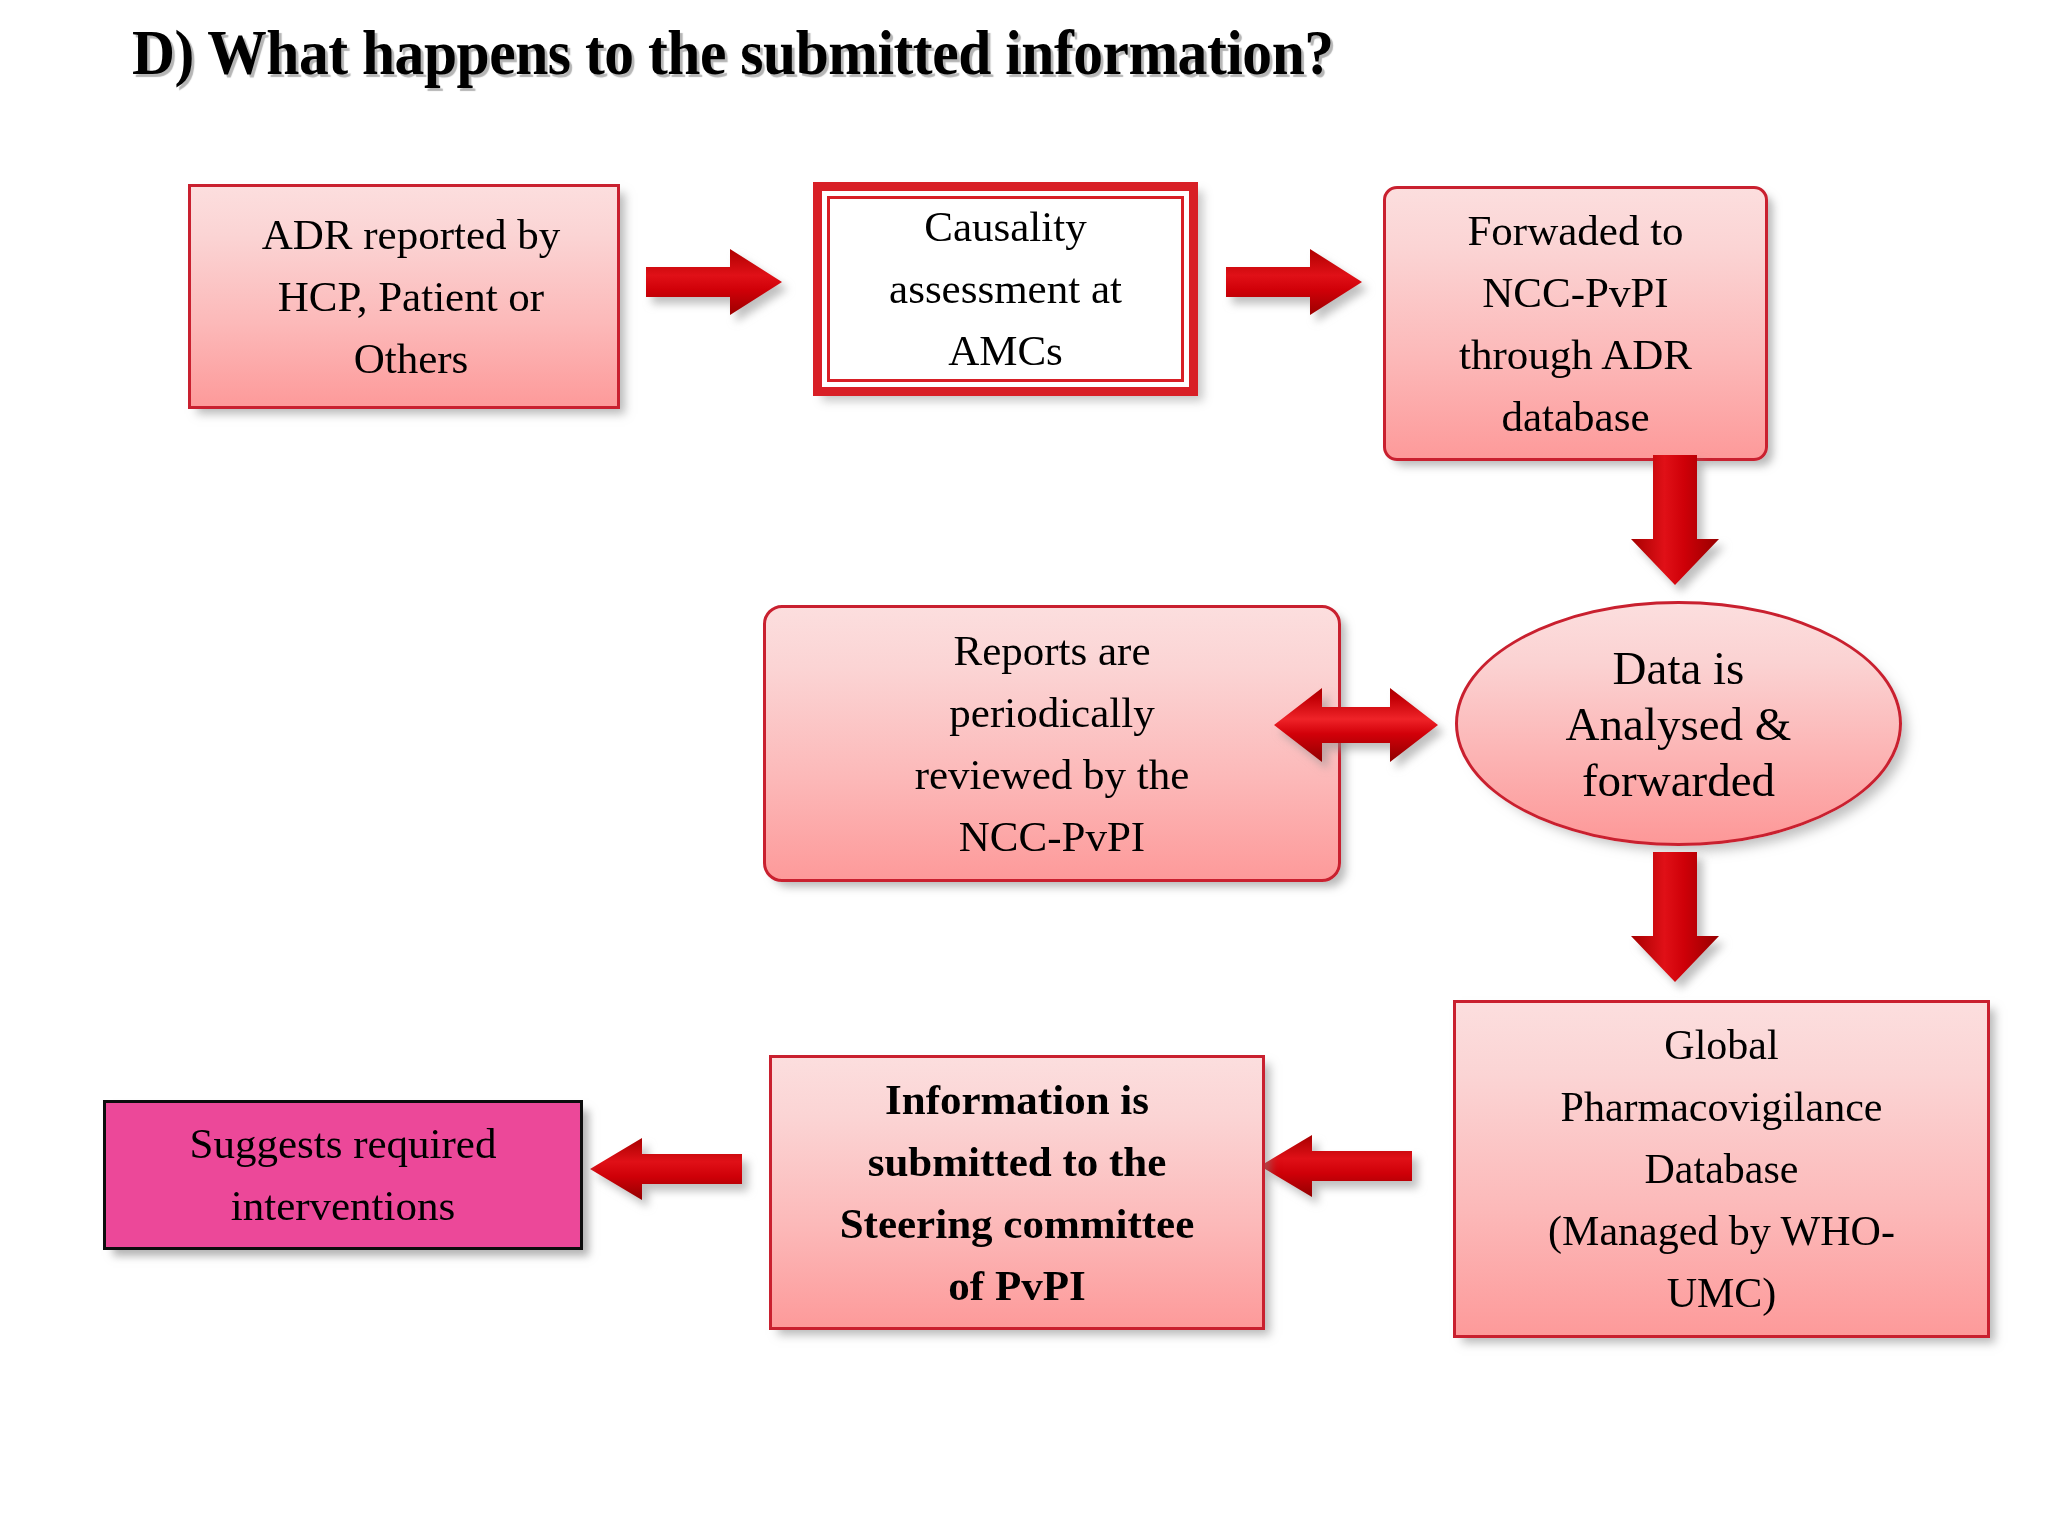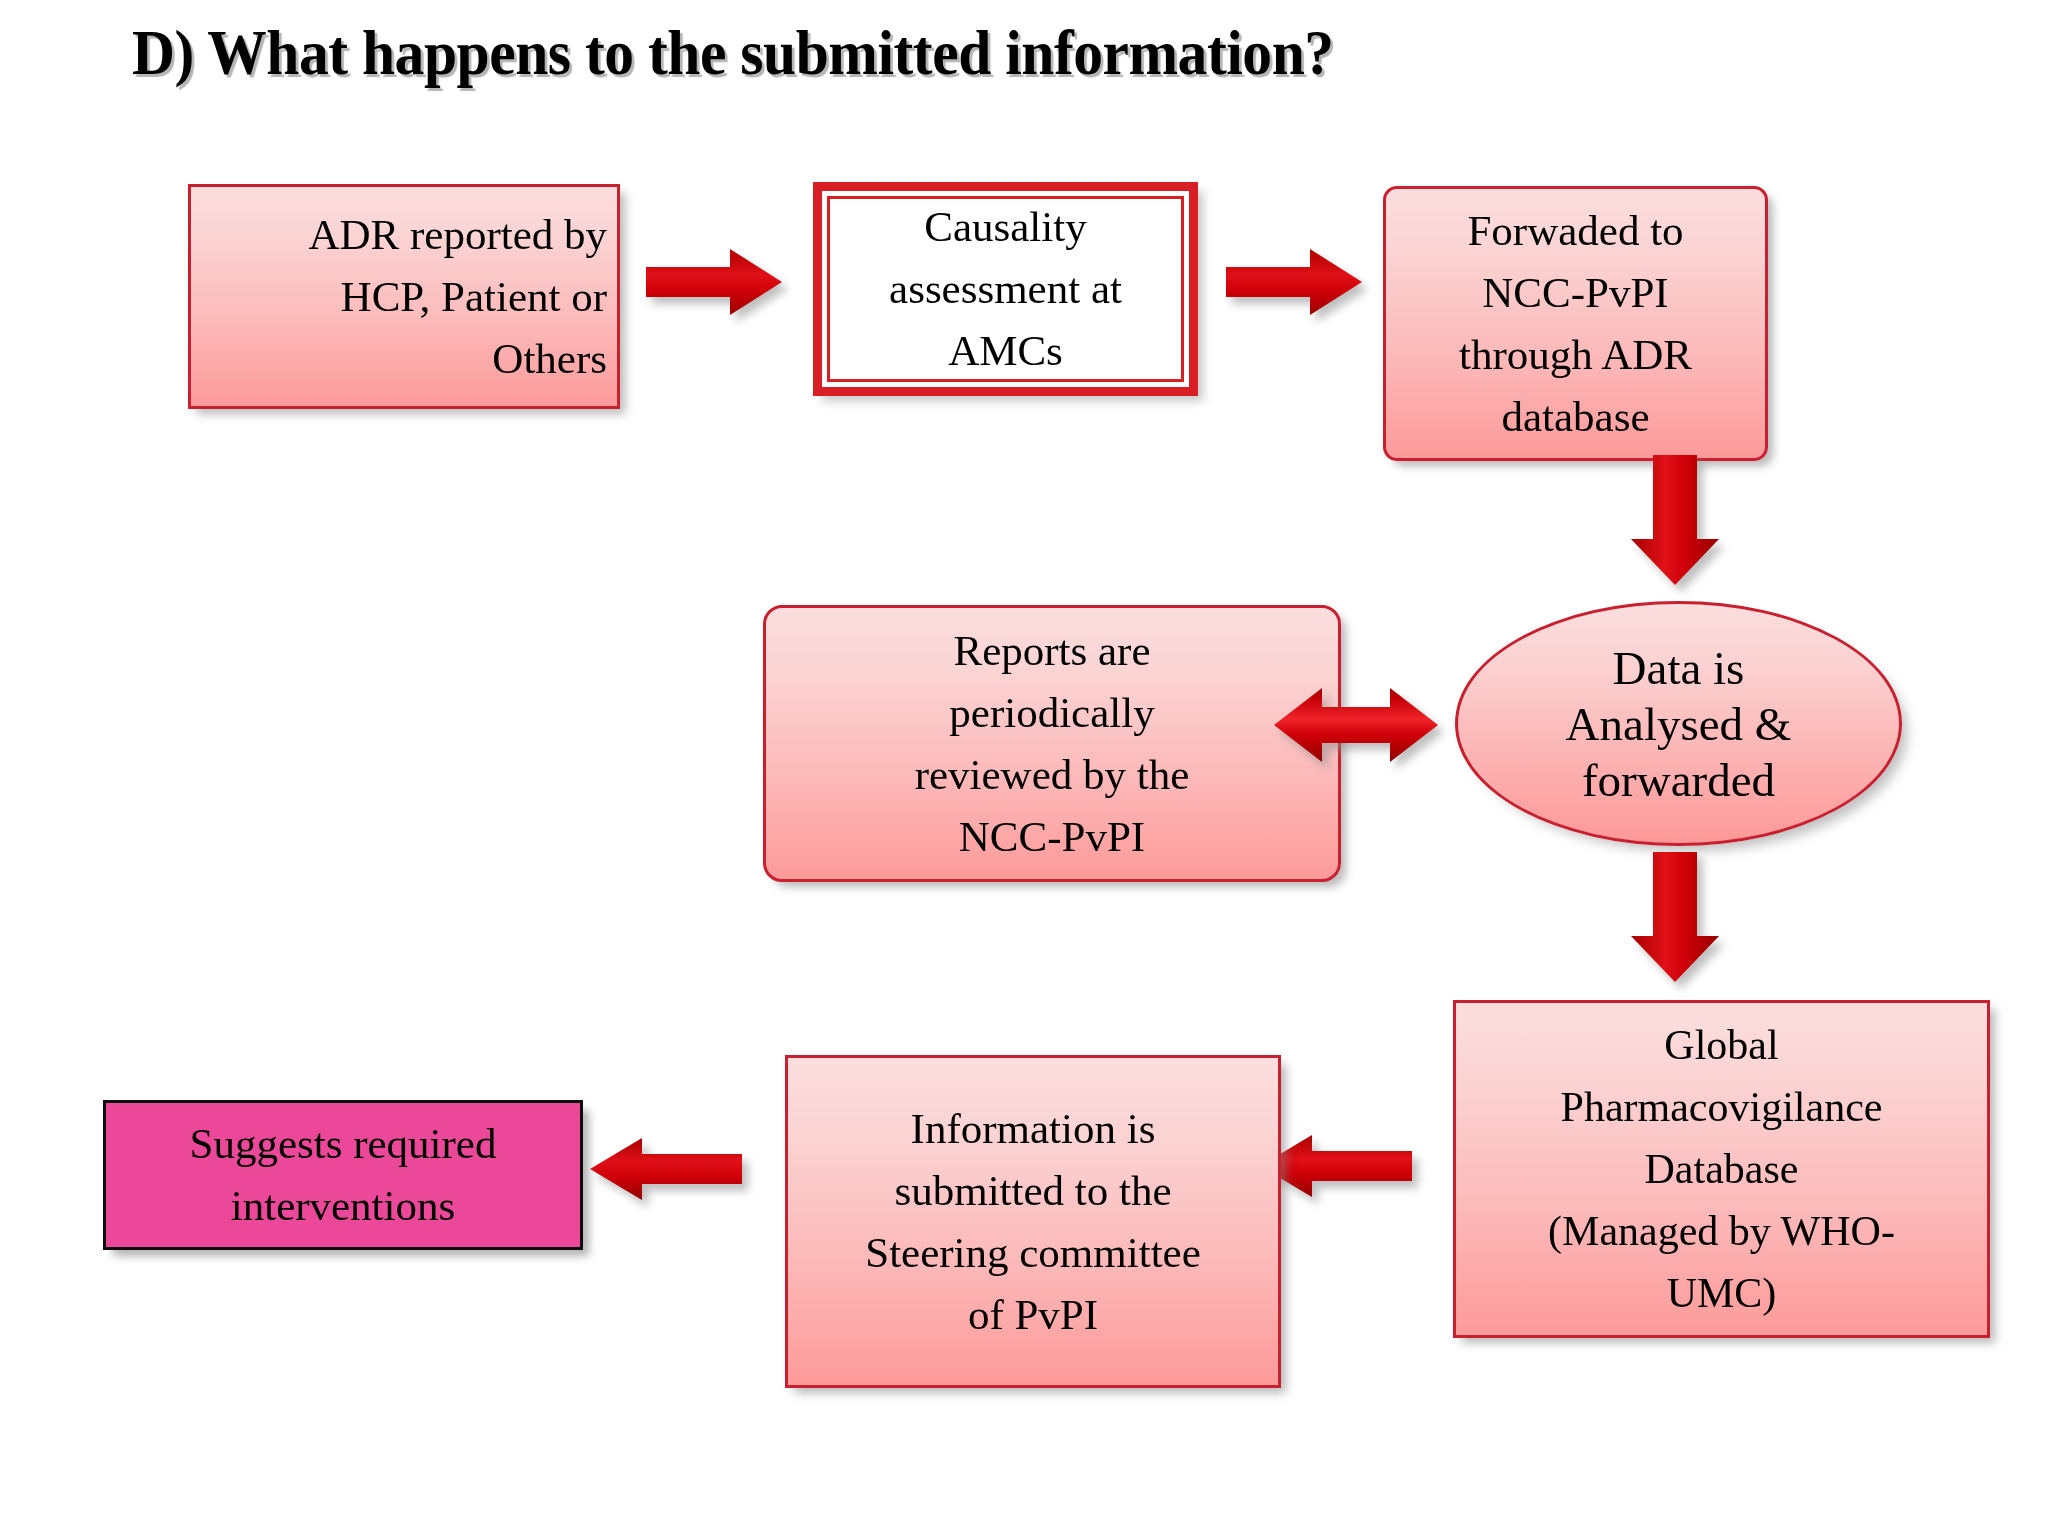--- a/index.html
+++ b/index.html
@@ -91,21 +91,21 @@
   }
   .arrow svg { display: block; width: 100%; height: 100%; }
 </style>
 </head>
 <body>
 
 <div id="stage">
 
   <div class="title">D) What happens to the submitted information?</div>
 
-  <div class="node pinkbox" style="left:188px; top:184px; width:432px; height:225px; justify-content:flex-start; text-align:right;">
+  <div class="node pinkbox" style="left:188px; top:184px; width:432px; height:225px; justify-content:flex-start; text-align:center;">
     <span class="txt" style="padding-left:24px; white-space:pre-line;">ADR reported by
 HCP, Patient or
 Others</span>
   </div>
 
   <div class="arrow" style="left:646px; top:249px; width:136px; height:66px;">
     <svg viewBox="0 0 136 66" preserveAspectRatio="none">
       <defs>
         <linearGradient id="gh1" x1="0" y1="0" x2="0" y2="1">
           <stop offset="0%" stop-color="#b00000"></stop>
@@ -216,21 +216,21 @@
           <stop offset="0%" stop-color="#a80000"></stop>
           <stop offset="38%" stop-color="#e01017"></stop>
           <stop offset="62%" stop-color="#cf0008"></stop>
           <stop offset="100%" stop-color="#930000"></stop>
         </linearGradient>
       </defs>
       <polygon points="152,16 52,16 52,0 0,31 52,62 52,46 152,46" fill="url(#gl1)"></polygon>
     </svg>
   </div>
 
-  <div class="node pinkbox" style="left:785px; top:1055px; width:496px; height:333px;">
+  <div class="node pinkbox" style="left:769px; top:1055px; width:496px; height:275px;font-weight:bold;">
     <span class="txt" style="white-space:pre-line;">Information is
 submitted to the
 Steering committee
 of PvPI</span>
   </div>
 
   <div class="arrow" style="left:590px; top:1138px; width:152px; height:62px;">
     <svg viewBox="0 0 152 62" preserveAspectRatio="none">
       <defs>
         <linearGradient id="gl2" x1="0" y1="0" x2="0" y2="1">

